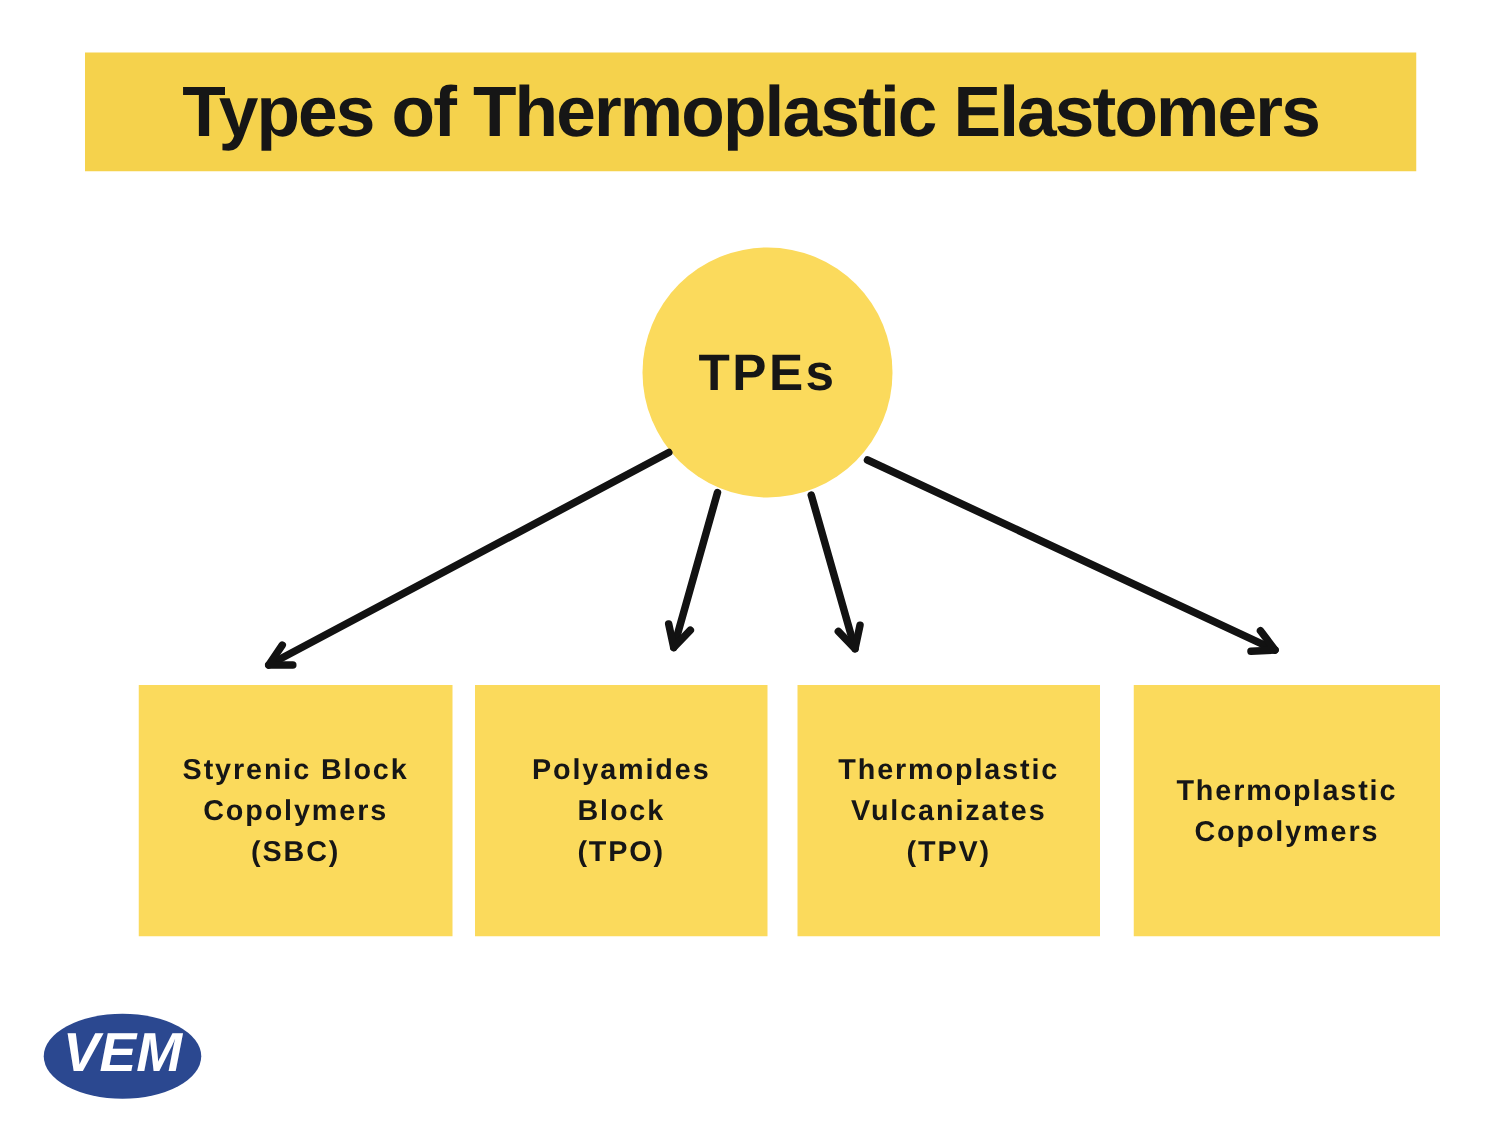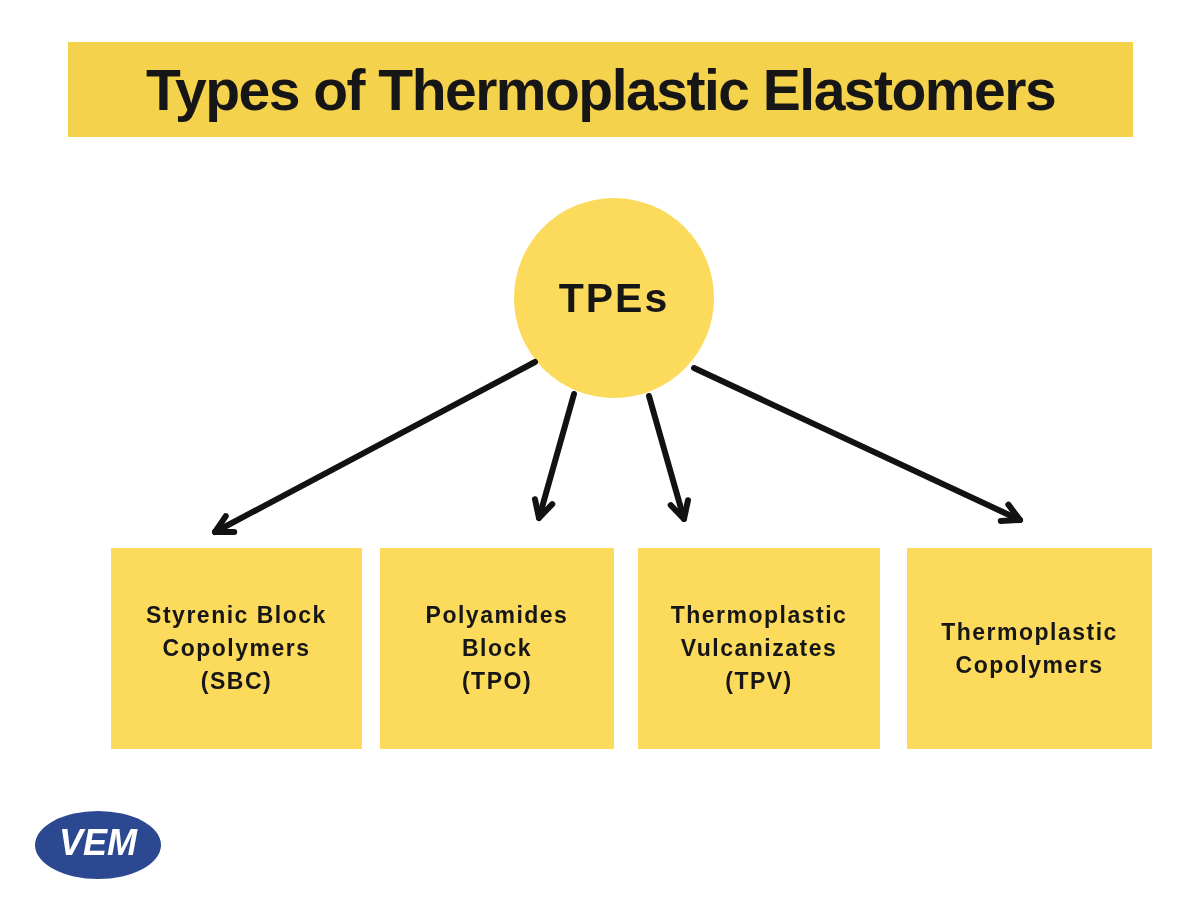--- a/index.html
+++ b/index.html
@@ -94,21 +94,21 @@
     left: 35px; top: 811px;
     width: 126px; height: 68px;
     background: var(--logo-blue);
     border-radius: 50%;
     display: flex;
     align-items: center;
     justify-content: center;
   }
   .logo .logo-text {
     color: var(--logo-text);
-    font-size: 36px;
+    font-size: 44px;
     font-weight: bold;
     font-style: italic;
     letter-spacing: 0px;
     transform: translateY(-2px);
   }
 </style>
 </head>
 <body>
 
 <div class="canvas">

